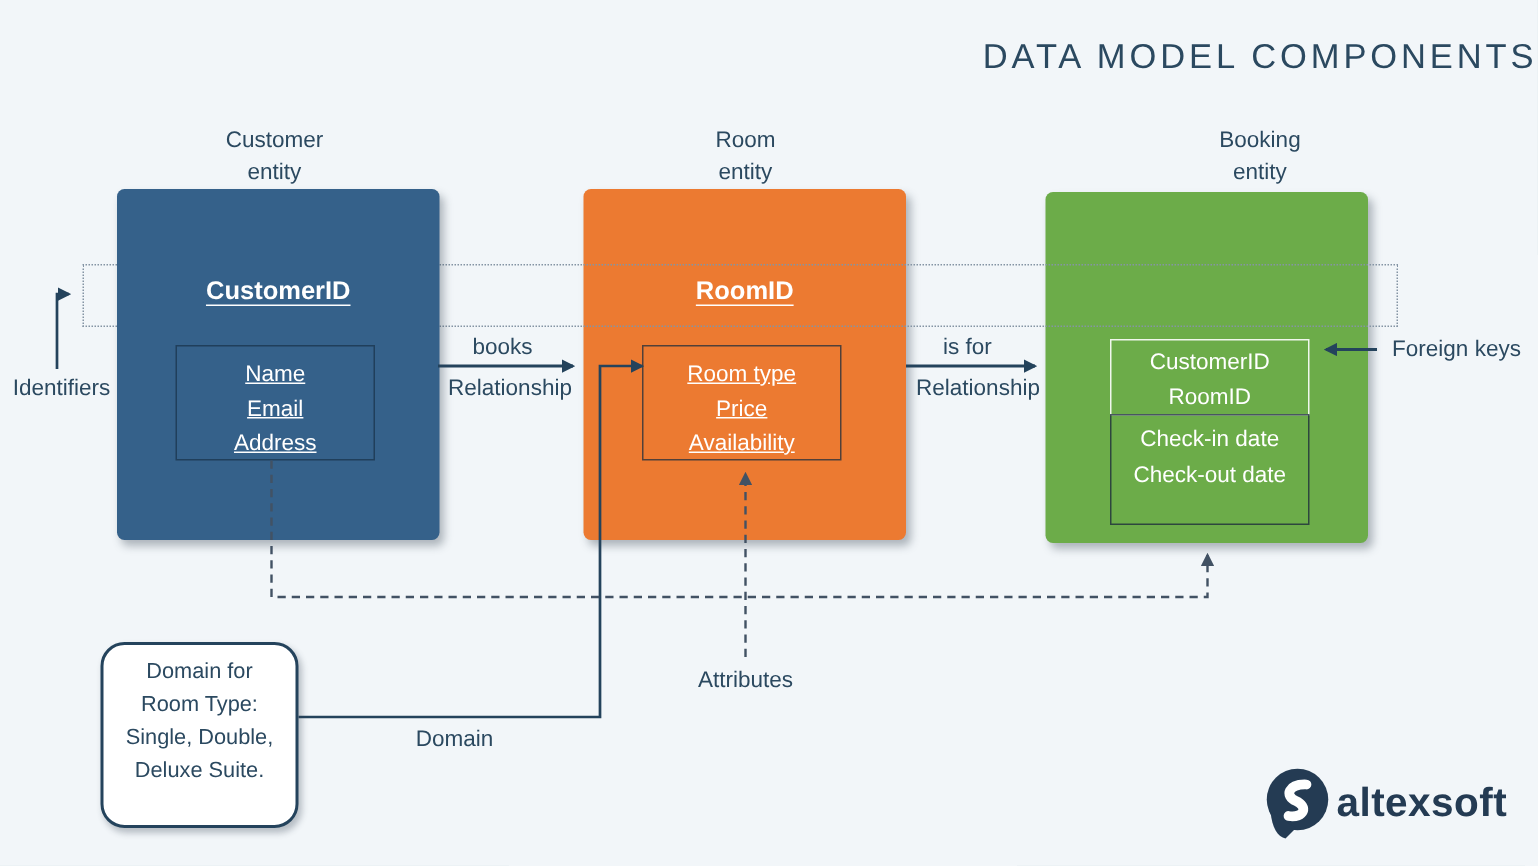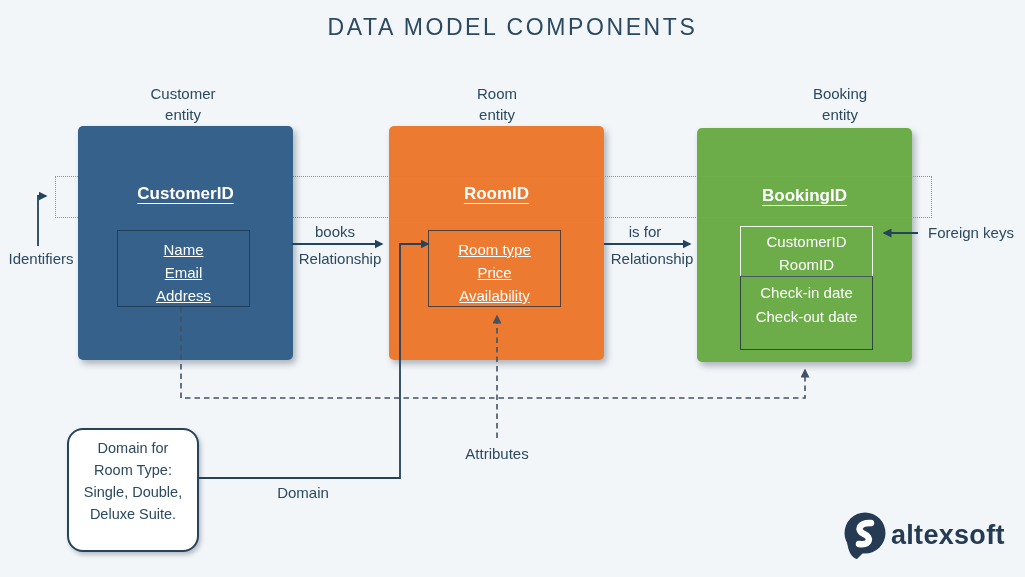--- a/index.html
+++ b/index.html
@@ -4,22 +4,22 @@
 <style>
   * { margin:0; padding:0; box-sizing:border-box; }
   html,body { background:#e8edf1; }
   .stage {
     position:relative; width:1025px; height:577px; overflow:hidden;
     background:var(--background,#f2f6f9);
     font-family:"Liberation Sans", sans-serif;
     color:var(--text,#2b4960);
   }
   .page-title {
-    position:absolute; top:14px; left:0; width:100%;
-    text-align:center; font-size:23px; font-weight:500;
+    position:absolute; top:24px; left:0; width:100%;
+    text-align:right; font-size:23px; font-weight:500;
     letter-spacing:2.6px; color:var(--text,#2b4960);
   }
   .entity-label {
     position:absolute; width:140px; top:83px; text-align:center;
     font-size:15px; line-height:21px; white-space:pre-line;
   }
   #lbl-customer { left:113px; } #lbl-room { left:427px; } #lbl-booking { left:770px; }
 
   .entity {
     position:absolute; top:126px; width:215px; height:234px;
@@ -112,21 +112,20 @@
   </div>
 
   <div class="entity" id="box-room">
     <div class="entity-id">RoomID</div>
     <div class="attr-box" id="attr-room">Room type
 Price
 Availability</div>
   </div>
 
   <div class="entity" id="box-booking">
-    <div class="entity-id">BookingID</div>
     <div class="attr-box" id="fk-booking">CustomerID
 RoomID</div>
     <div class="attr-box" id="attr-booking">Check-in date
 Check-out date</div>
   </div>
 
   <svg class="connector-layer" viewBox="0 0 1025 577">
     <defs>
       <marker id="arr" markerUnits="userSpaceOnUse" markerWidth="9" markerHeight="9" refX="7.5" refY="4.5" orient="auto">
         <path d="M0,0 L9,4.5 L0,9 Z" fill="#24435c"></path>

